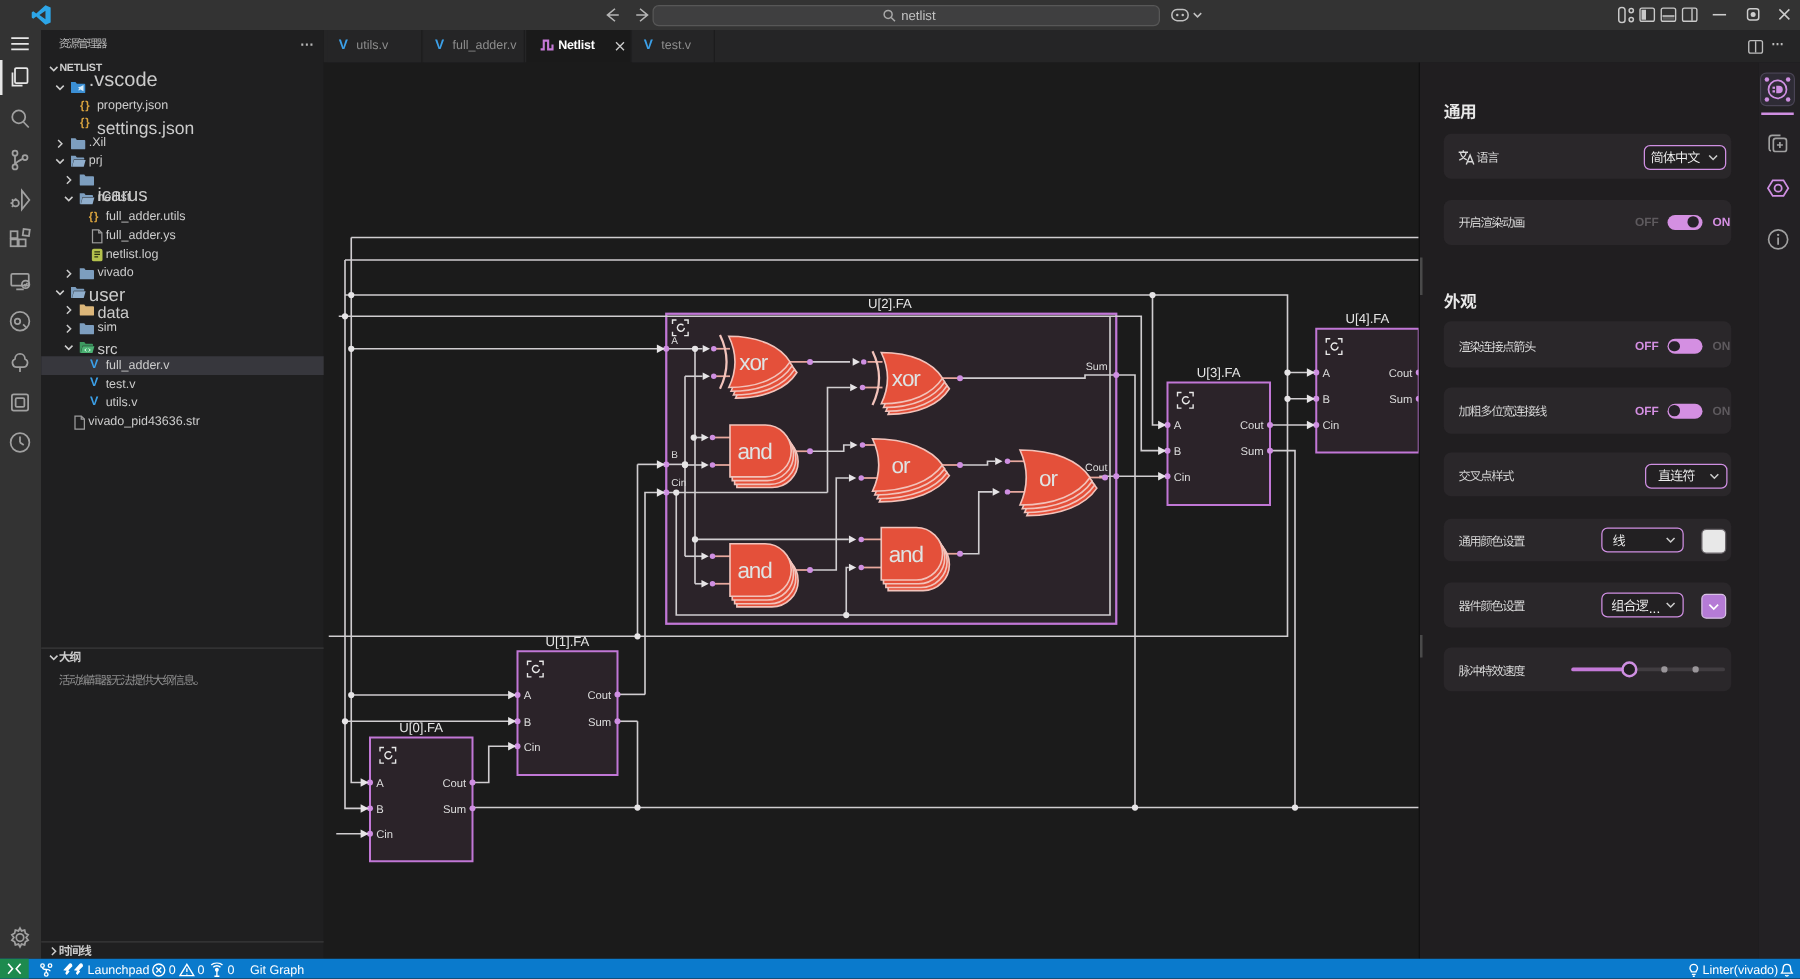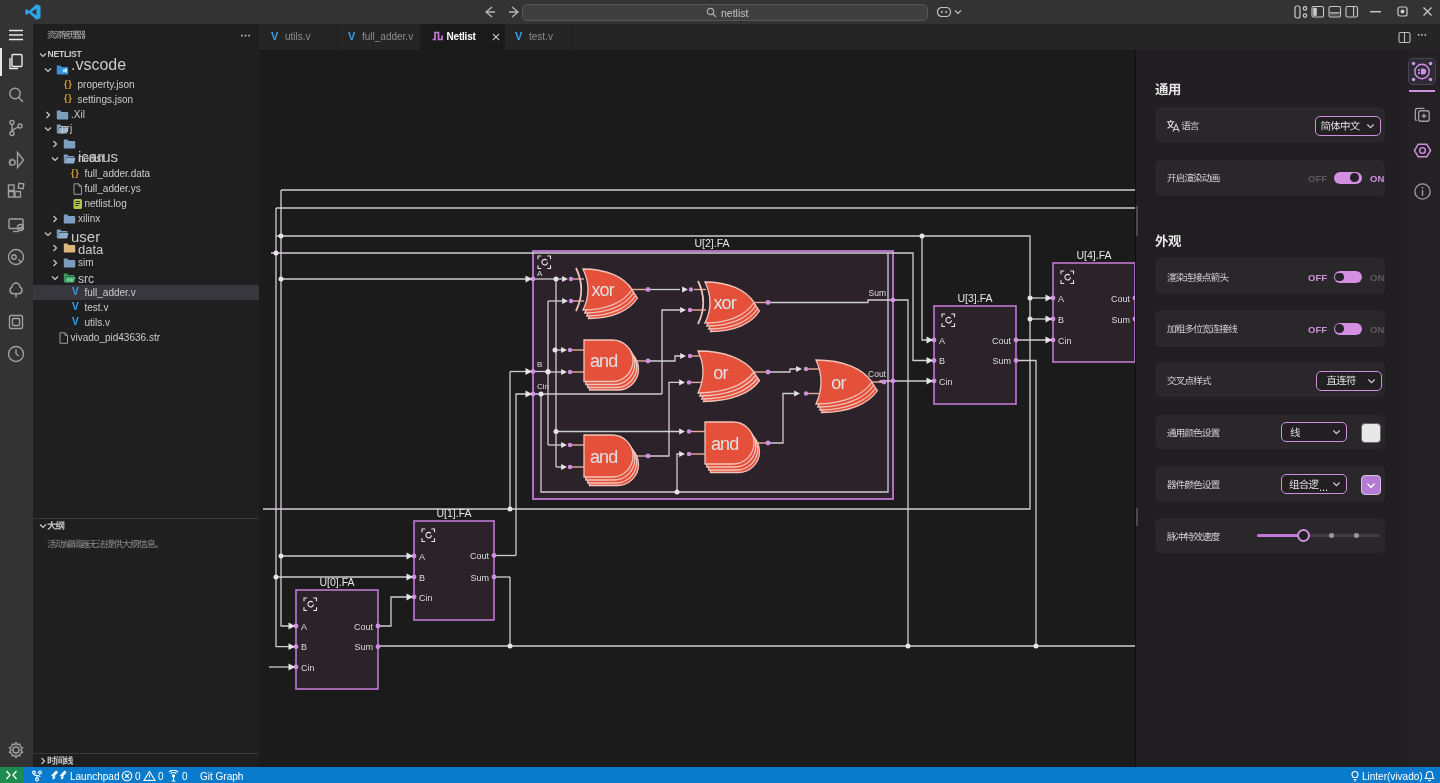--- a/index.html
+++ b/index.html
@@ -123,70 +123,70 @@
       <path d="M2 3.5 L5 6.5 L8 3.5"></path>
     </svg>
 <svg class="abs" style="left:56px;top:64px" width="13" height="12" viewBox="0 0 13 12">
       <path d="M.8 1.6 h3.6 l1.1 1.4 h6 a.7.7 0 0 1 .7.7 v6 a.7.7 0 0 1-.7.7 H1.5 a.7.7 0 0 1-.7-.7 Z" fill="#3b8fd4"></path>
       <path d="M7 4.5 l3.5-2 v7 l-3.5-2 -1.5 1.2-1-.7 1.5-1.3-1.5-1.3 1-.7Z" fill="#d8ecf8" transform="scale(.72) translate(4.5,3)"></path>
     </svg>
 <div class="abs" style="left:71px;top:56px;font-size:16px;color:#cccccc;white-space:nowrap">.vscode</div>
 <div class="abs" style="left:64px;top:78.5px;font-size:9px;font-weight:bold;color:#d9a33e">{ }</div>
 <div class="abs" style="left:77.5px;top:79px;font-size:10px;color:#cccccc;white-space:nowrap">property.json</div>
 <div class="abs" style="left:64px;top:93.0px;font-size:9px;font-weight:bold;color:#d9a33e">{ }</div>
-<div class="abs" style="left:77.5px;top:93.5px;font-size:10px;color:#cccccc;white-space:nowrap">settings.json</div>
+<div class="abs" style="left:77.5px;top:93.5px;font-size:14px;color:#cccccc;white-space:nowrap">settings.json</div>
 <svg class="abs" style="left:43px;top:109.5px" width="10" height="10" viewBox="0 0 10 10" fill="none" stroke="#cccccc" stroke-width="1.2">
       <path d="M3.5 2 L6.5 5 L3.5 8"></path>
     </svg>
 <svg class="abs" style="left:56px;top:108.5px" width="13" height="12" viewBox="0 0 13 12">
       <path d="M.8 1.6 h3.6 l1.1 1.4 h6 a.7.7 0 0 1 .7.7 v6 a.7.7 0 0 1-.7.7 H1.5 a.7.7 0 0 1-.7-.7 Z" fill="#7d9ebf"></path>
     </svg>
 <div class="abs" style="left:71px;top:108.5px;font-size:10px;color:#cccccc;white-space:nowrap">.Xil</div>
 <svg class="abs" style="left:43px;top:124px" width="10" height="10" viewBox="0 0 10 10" fill="none" stroke="#cccccc" stroke-width="1.2">
       <path d="M2 3.5 L5 6.5 L8 3.5"></path>
     </svg>
 <svg class="abs" style="left:56px;top:123px" width="13" height="12" viewBox="0 0 13 12">
       <path d="M.8 1.6 h3.6 l1.1 1.4 h5.2 a.7.7 0 0 1 .7.7 v.8 H3 L1.6 10.4 H1.5 a.7.7 0 0 1-.7-.7 Z" fill="#7d9ebf"></path>
       <path d="M3.1 4.9 h9.4 L11 10.4 H1.7 Z" fill="#90aecc"></path>
     </svg>
-<div class="abs" style="left:61px;top:123px;font-size:10px;color:#cccccc;white-space:nowrap">prj</div>
+<div class="abs" style="left:71px;top:123px;font-size:10px;color:#cccccc;white-space:nowrap">prj</div>
 <svg class="abs" style="left:50px;top:139px" width="10" height="10" viewBox="0 0 10 10" fill="none" stroke="#cccccc" stroke-width="1.2">
       <path d="M3.5 2 L6.5 5 L3.5 8"></path>
     </svg>
 <svg class="abs" style="left:63px;top:138px" width="13" height="12" viewBox="0 0 13 12">
       <path d="M.8 1.6 h3.6 l1.1 1.4 h6 a.7.7 0 0 1 .7.7 v6 a.7.7 0 0 1-.7.7 H1.5 a.7.7 0 0 1-.7-.7 Z" fill="#7d9ebf"></path>
     </svg>
 <div class="abs" style="left:78px;top:148px;font-size:15px;color:#cccccc;white-space:nowrap">icarus</div>
 <svg class="abs" style="left:50px;top:154px" width="10" height="10" viewBox="0 0 10 10" fill="none" stroke="#cccccc" stroke-width="1.2">
       <path d="M2 3.5 L5 6.5 L8 3.5"></path>
     </svg>
 <svg class="abs" style="left:63px;top:153px" width="13" height="12" viewBox="0 0 13 12">
       <path d="M.8 1.6 h3.6 l1.1 1.4 h5.2 a.7.7 0 0 1 .7.7 v.8 H3 L1.6 10.4 H1.5 a.7.7 0 0 1-.7-.7 Z" fill="#7d9ebf"></path>
       <path d="M3.1 4.9 h9.4 L11 10.4 H1.7 Z" fill="#90aecc"></path>
     </svg>
 <div class="abs" style="left:78px;top:153px;font-size:10px;color:#cccccc;white-space:nowrap">netlist</div>
 <div class="abs" style="left:71px;top:167.5px;font-size:9px;font-weight:bold;color:#d9a33e">{ }</div>
-<div class="abs" style="left:84.5px;top:168px;font-size:10px;color:#cccccc;white-space:nowrap">full_adder.data</div>
+<div class="abs" style="left:84.5px;top:168px;font-size:10px;color:#cccccc;white-space:nowrap">full_adder.utils</div>
 <svg class="abs" style="left:71px;top:183px" width="13" height="12" viewBox="0 0 13 12">
       <path d="M3 .8 h5 l2.5 2.5 v8 H3 Z" fill="none" stroke="#9d9d9d" stroke-width="1"></path>
       <path d="M8 1 v2.3 h2.3" fill="none" stroke="#9d9d9d" stroke-width="1"></path>
     </svg>
 <div class="abs" style="left:84.5px;top:183px;font-size:10px;color:#cccccc;white-space:nowrap">full_adder.ys</div>
 <svg class="abs" style="left:71px;top:197.5px" width="13" height="12" viewBox="0 0 13 12">
       <rect x="2.5" y="1" width="8.5" height="10" rx="1.5" fill="#b5c24d"></rect>
       <path d="M4.5 3.5h4.5 M4.5 5.5h4.5 M4.5 7.5h3" stroke="#2c3310" stroke-width="1"></path>
     </svg>
 <div class="abs" style="left:84.5px;top:197.5px;font-size:10px;color:#cccccc;white-space:nowrap">netlist.log</div>
 <svg class="abs" style="left:50px;top:213.5px" width="10" height="10" viewBox="0 0 10 10" fill="none" stroke="#cccccc" stroke-width="1.2">
       <path d="M3.5 2 L6.5 5 L3.5 8"></path>
     </svg>
 <svg class="abs" style="left:63px;top:212.5px" width="13" height="12" viewBox="0 0 13 12">
       <path d="M.8 1.6 h3.6 l1.1 1.4 h6 a.7.7 0 0 1 .7.7 v6 a.7.7 0 0 1-.7.7 H1.5 a.7.7 0 0 1-.7-.7 Z" fill="#7d9ebf"></path>
     </svg>
-<div class="abs" style="left:78px;top:212.5px;font-size:10px;color:#cccccc;white-space:nowrap">xilinx</div>
+<div class="abs" style="left:78px;top:212.5px;font-size:10px;color:#cccccc;white-space:nowrap">vivado</div>
 <svg class="abs" style="left:43px;top:228.5px" width="10" height="10" viewBox="0 0 10 10" fill="none" stroke="#cccccc" stroke-width="1.2">
       <path d="M2 3.5 L5 6.5 L8 3.5"></path>
     </svg>
 <svg class="abs" style="left:56px;top:227.5px" width="13" height="12" viewBox="0 0 13 12">
       <path d="M.8 1.6 h3.6 l1.1 1.4 h5.2 a.7.7 0 0 1 .7.7 v.8 H3 L1.6 10.4 H1.5 a.7.7 0 0 1-.7-.7 Z" fill="#7d9ebf"></path>
       <path d="M3.1 4.9 h9.4 L11 10.4 H1.7 Z" fill="#90aecc"></path>
     </svg>
 <div class="abs" style="left:71px;top:227.5px;font-size:15px;color:#cccccc;white-space:nowrap">user</div>
 <svg class="abs" style="left:50px;top:243px" width="10" height="10" viewBox="0 0 10 10" fill="none" stroke="#cccccc" stroke-width="1.2">
       <path d="M3.5 2 L6.5 5 L3.5 8"></path>

